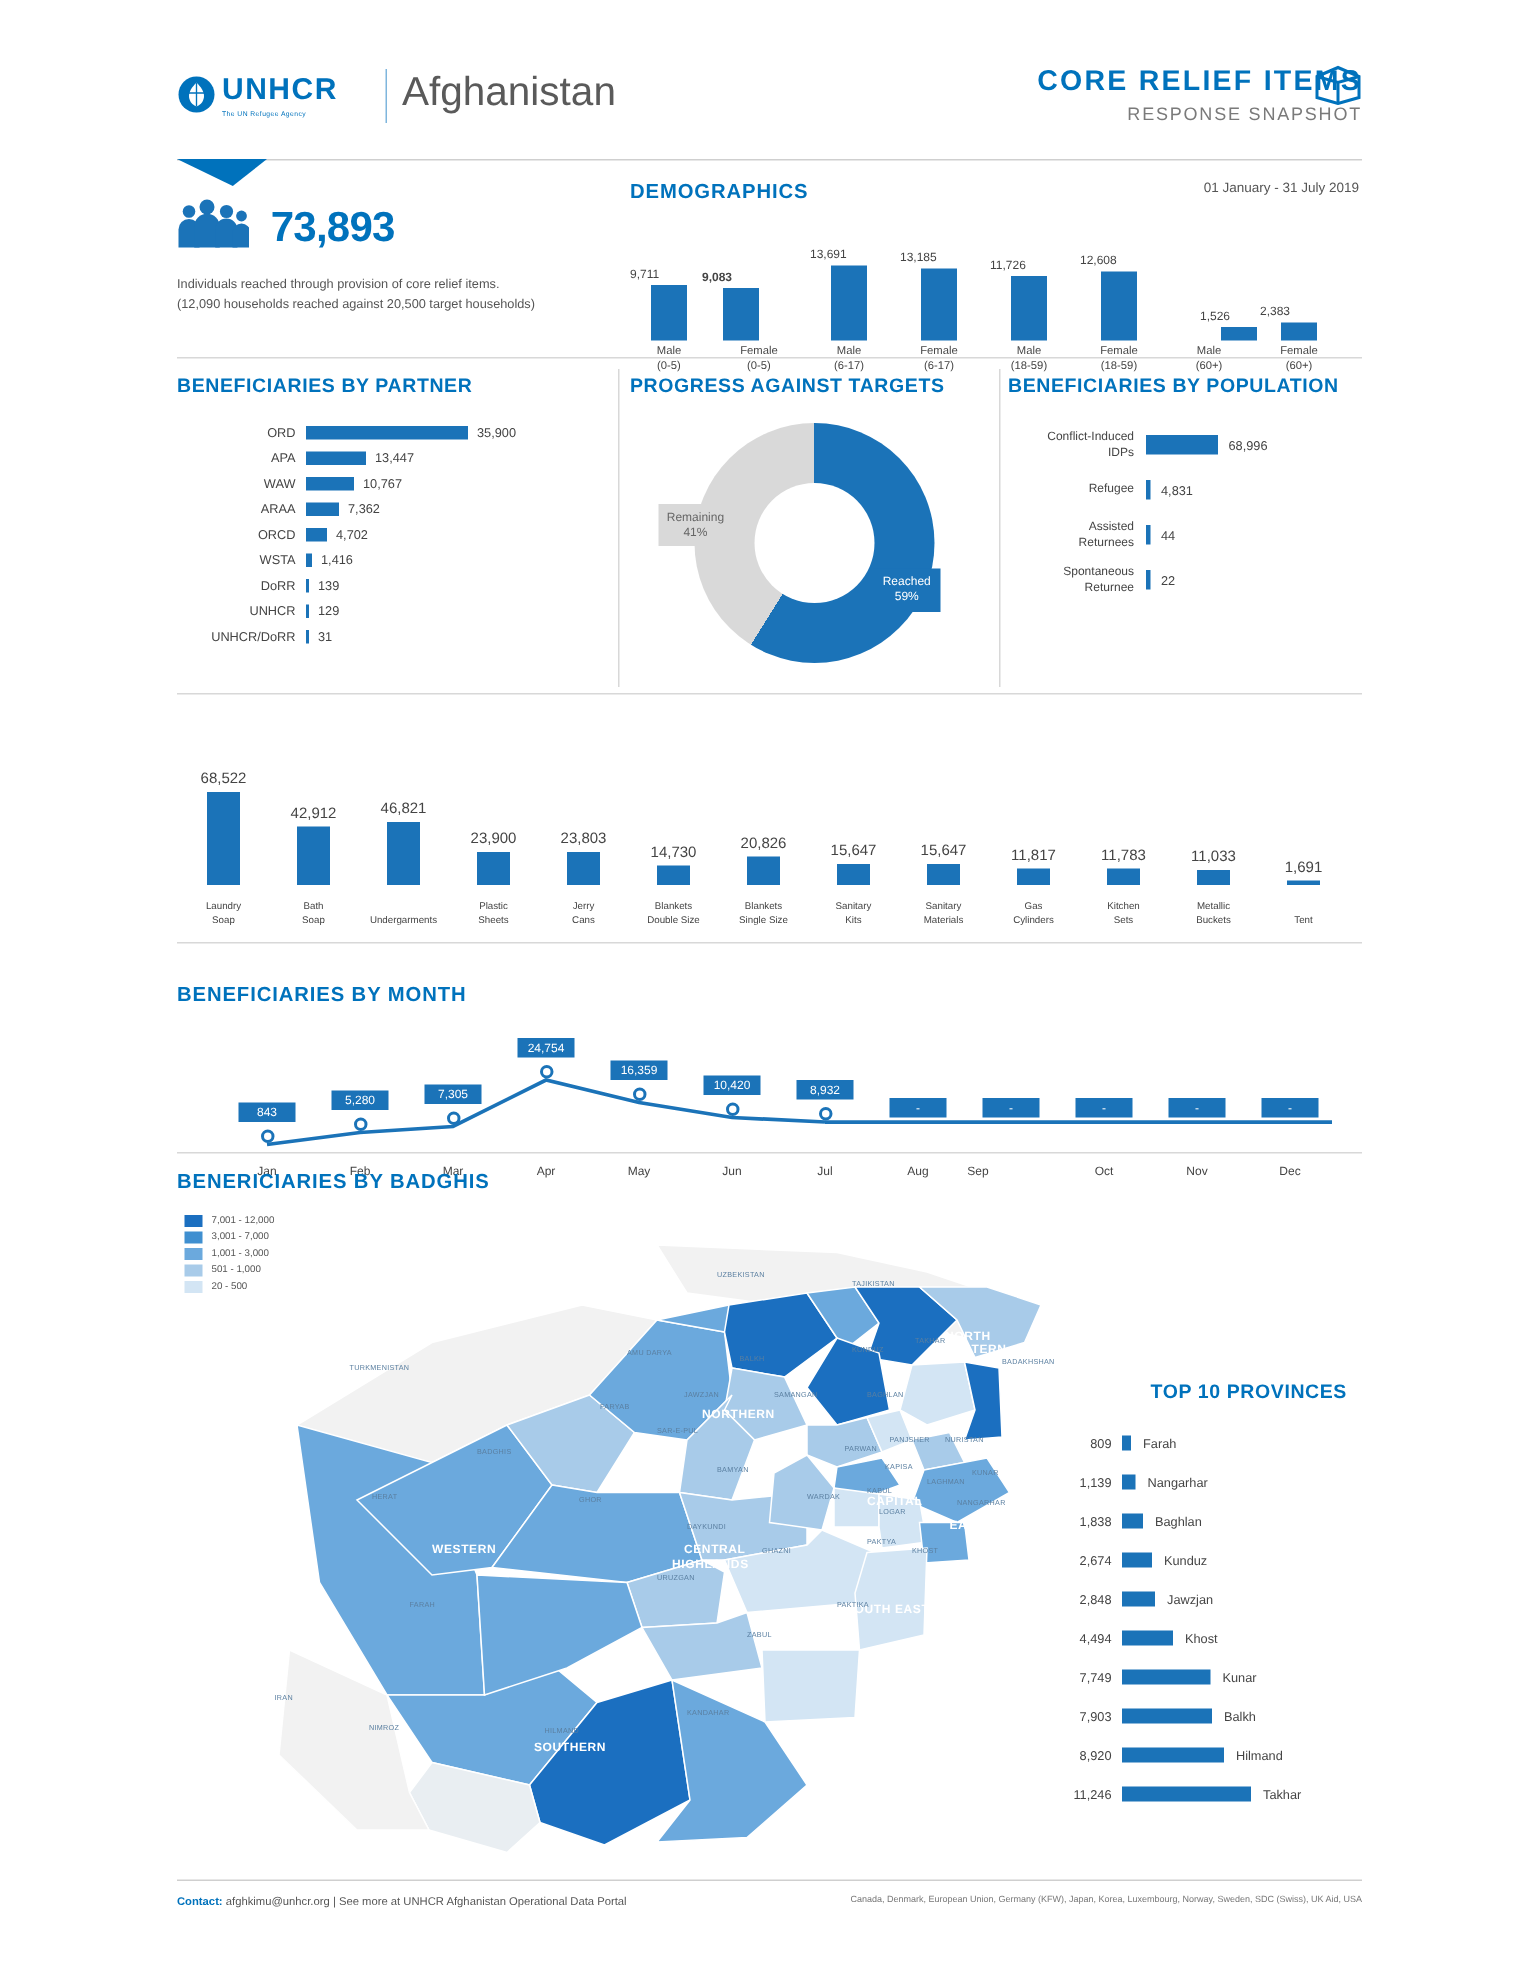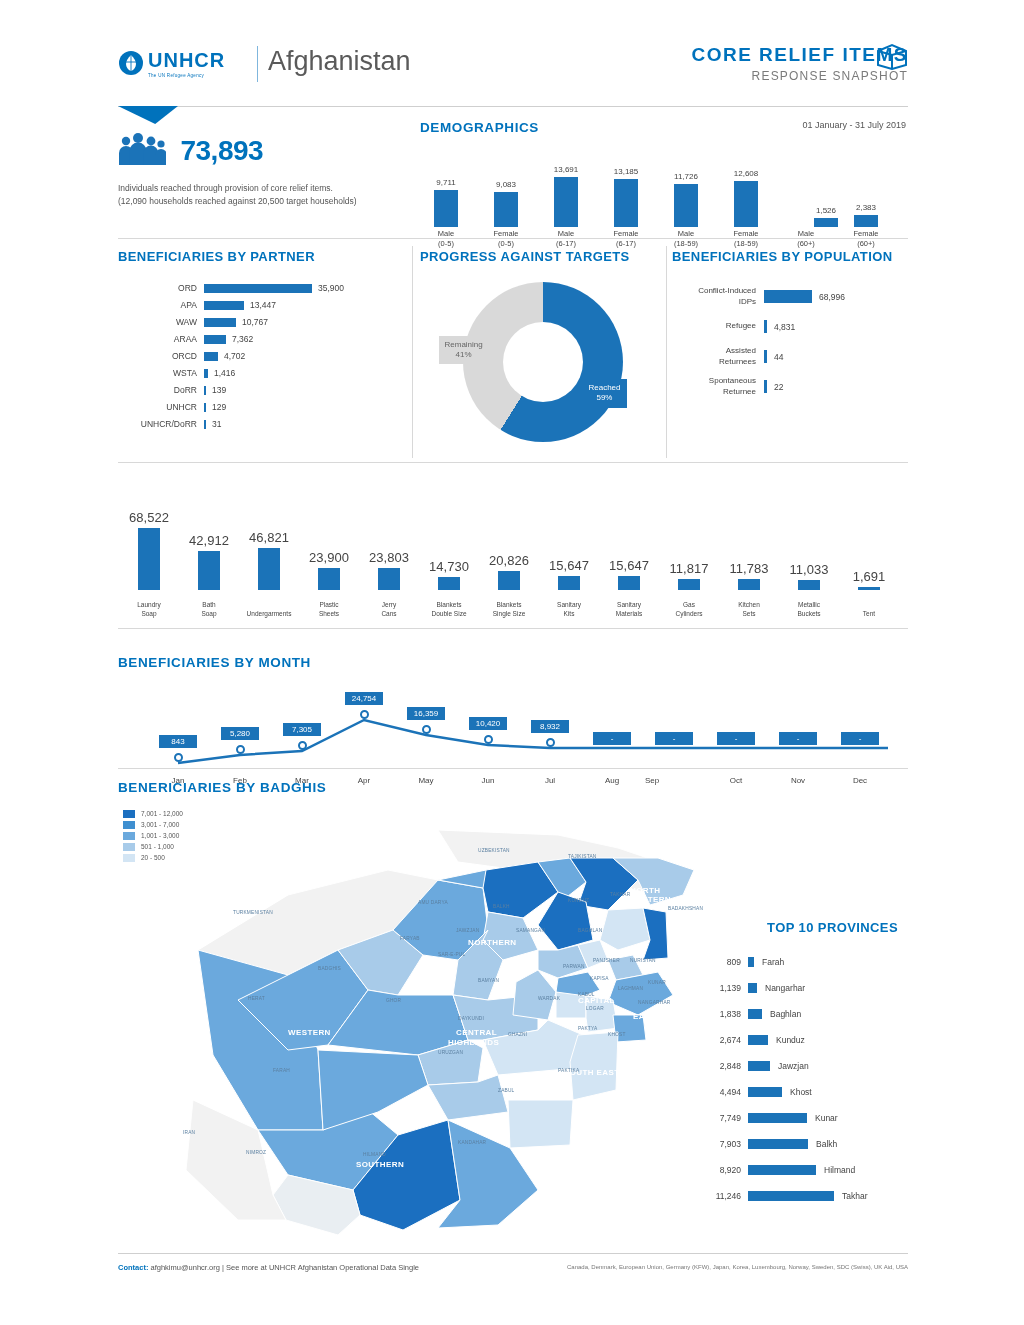--- a/index.html
+++ b/index.html
@@ -40,21 +40,21 @@
   .top-left { position:absolute; left:118px; top:132px; width:290px; }
   .people-icon { display:inline-block; vertical-align:middle; margin-right:10px; }
   .big-number { font-size:28px; font-weight:bold; color:#0072bc; vertical-align:middle; letter-spacing:-.5px; }
   .big-caption { font-size:8.5px; color:#555; line-height:1.5; margin-top:12px; width:245px; }
 
   .date-range { position:absolute; right:118px; top:120px; font-size:9px; color:#555; }
 
   .demographics { position:absolute; left:420px; top:120px; width:490px; }
   .sec-title-blue { font-size:13.5px; font-weight:bold; color:#0072bc; letter-spacing:.6px; }
   .demo-chart { position:relative; height:100px; margin-top:14px; }
-  .demo-bar-wrap { position:absolute; bottom:22px; width:52px; text-align:center; }
+  .demo-bar-wrap { position:absolute; bottom:22px; width:52px; text-align:left; }
   .demo-val { font-size:8px; color:#444; margin-bottom:3px; }
   .demo-bar { background:#1b73b8; margin:0 auto; width:24px; }
   .demo-label { position:absolute; bottom:0; width:52px; text-align:center; font-size:7.5px; color:#444; line-height:1.35; }
 
   .hrule { position:absolute; left:118px; width:790px; height:1px; background:#d8d8d8; }
   .vrule { position:absolute; width:1px; background:#d8d8d8; }
 
   
   .panel-partner { position:absolute; left:118px; top:248px; width:292px; }
   .panel-progress { position:absolute; left:420px; top:248px; width:245px; }
@@ -77,21 +77,21 @@
 
   .pop-row { display:flex; align-items:center; height:30px; }
   .pop-label { width:92px; text-align:right; font-size:8px; color:#444; padding-right:8px; line-height:1.35; }
   .pop-bar { height:13px; background:#1b73b8; }
   .pop-val { font-size:8.5px; color:#444; padding-left:7px; }
 
   
   .cri-section { position:absolute; left:118px; top:472px; width:790px; }
   .cri-chart { position:relative; height:110px; margin-top:36px; }
   .cri-item { position:absolute; bottom:28px; width:62px; text-align:center; }
-  .cri-val { font-size:13px; color:#444; margin-bottom:3px;margin-top:44px; }
+  .cri-val { font-size:10px; color:#444; margin-bottom:3px;margin-top:44px; }
   .cri-bar { background:#1b73b8; margin:0 auto; width:22px; }
   .cri-label { position:absolute; bottom:0; width:62px; text-align:center; font-size:6.5px; color:#444; line-height:1.4; }
 
   
   .month-section { position:absolute; left:118px; top:655px; width:790px; }
   .month-chart { position:relative; height:95px; margin-top:20px; }
   .month-pt { position:absolute; width:60px; text-align:center; }
   .month-tag { font-size:8px; color:#fff; background:#1b73b8; padding:2px 0; width:38px; margin:0 auto; text-align:center; }
   .month-dot { width:9px; height:9px; border-radius:50%; background:#fff; border:2.2px solid #1b73b8; margin:0 auto; }
   .month-label { position:absolute; bottom:0; width:60px; text-align:center; font-size:8px; color:#444; }
@@ -181,21 +181,21 @@
   </div>
 
   <div class="demographics">
     <div class="sec-title-blue">DEMOGRAPHICS</div>
     <div class="demo-chart" id="demo-chart">
         <div class="demo-bar-wrap" style="left: 0px;">
           <div class="demo-val">9,711</div>
           <div class="demo-bar" style="height:37px"></div>
         </div>
         <div class="demo-label" style="left: 0px;">Male<br>(0-5)</div>
-        <div class="demo-bar-wrap" style="left: 60px;">
+        <div class="demo-bar-wrap" style="left: 48px; font-weight: bold;">
           <div class="demo-val">9,083</div>
           <div class="demo-bar" style="height:35px"></div>
         </div>
         <div class="demo-label" style="left: 60px;">Female<br>(0-5)</div>
         <div class="demo-bar-wrap" style="left: 120px;">
           <div class="demo-val">13,691</div>
           <div class="demo-bar" style="height:50px"></div>
         </div>
         <div class="demo-label" style="left: 120px;">Male<br>(6-17)</div>
         <div class="demo-bar-wrap" style="left: 180px;">
@@ -677,18 +677,18 @@
           </div>
         </div>
     </div>
   </div>
 
   <div class="footer-rule"></div>
   <div class="footer">
     <div class="footer-left">
       <b>Contact:</b>
       <span>afghkimu@unhcr.org</span>
-      <span>| See more at UNHCR Afghanistan Operational Data Single</span>
+      <span>| See more at UNHCR Afghanistan Operational Data Portal</span>
     </div>
     <div class="footer-right">Canada, Denmark, European Union, Germany (KFW), Japan, Korea, Luxembourg, Norway, Sweden, SDC (Swiss), UK Aid, USA</div>
   </div>
 
 </div>
 
 </body></html>

